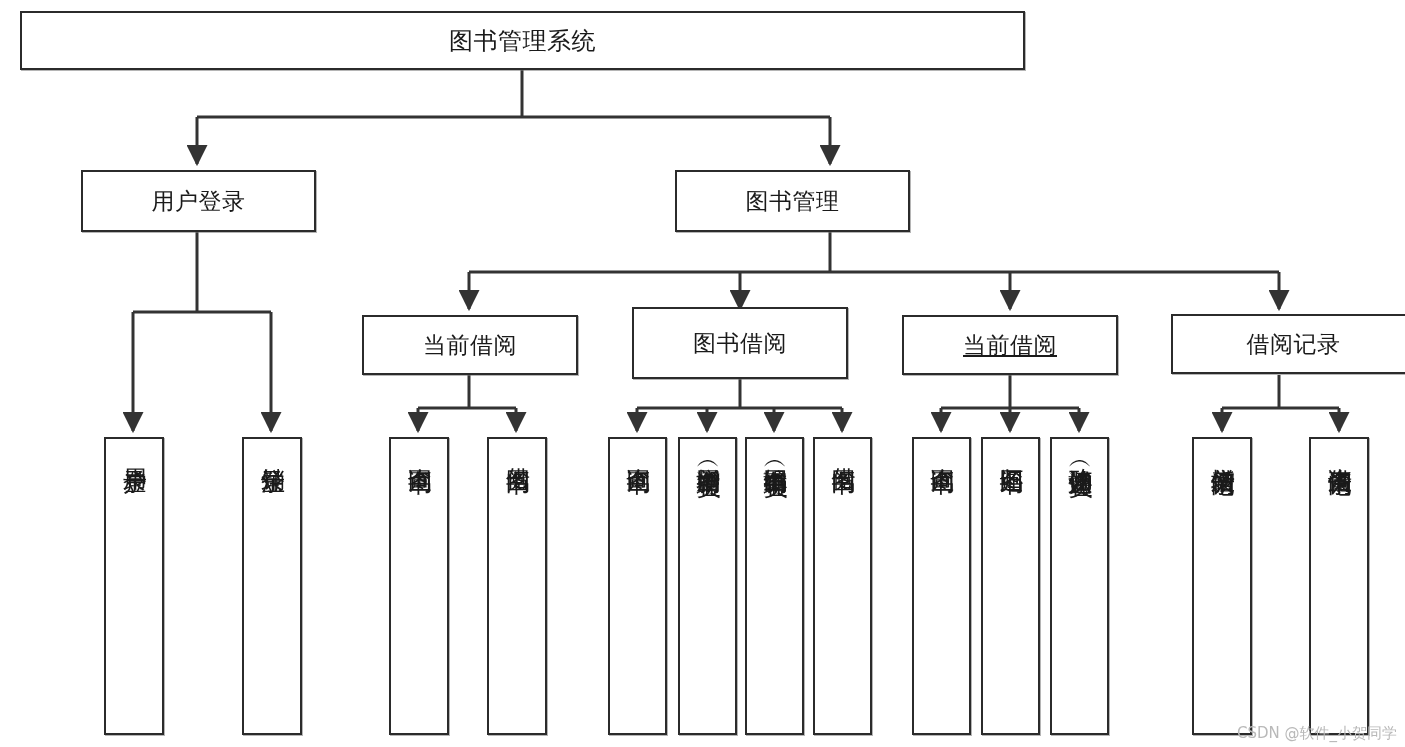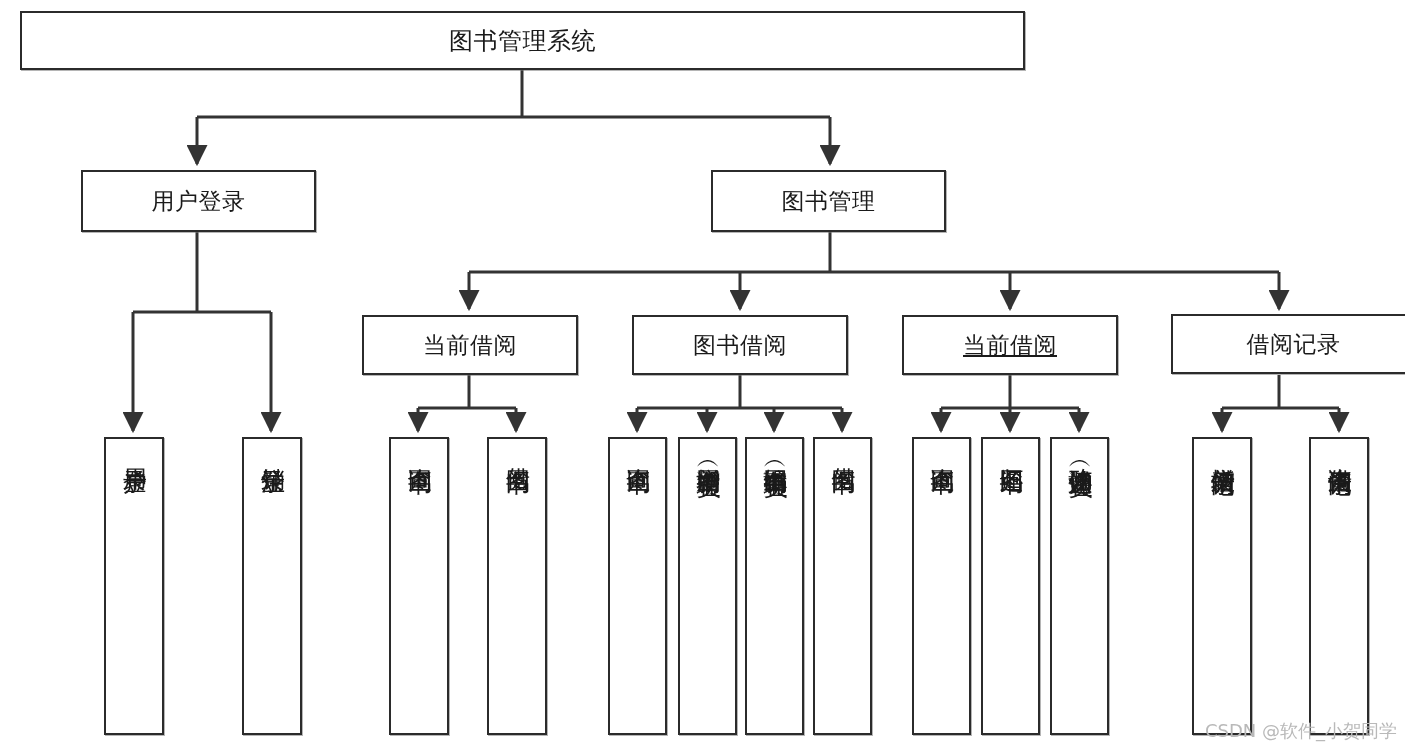--- a/index.html
+++ b/index.html
@@ -61,21 +61,21 @@
     writing-mode: vertical-rl;
     text-orientation: upright;
     line-height: 1.08;
     letter-spacing: 1px;
     white-space: nowrap;
   }
   #watermark {
     position: absolute;
     right: 8px;
     bottom: 4px;
-    font-size: 18px;
+    font-size: 15px;
     color: #b9b9b9;
     white-space: nowrap;
     user-select: none;
   }
 </style>
 </head>
 <body>
 
 <div id="diagram-canvas">
 
@@ -131,28 +131,28 @@
     </g>
   </svg>
 
   <div class="node h" id="node-root" style="left:20px; top:11px; width:1005px; height:59px;">
     <span class="label">图书管理系统</span>
   </div>
 
   <div class="node h" style="left:81px; top:170px; width:235px; height:62px;">
     <span class="label">用户登录</span>
   </div>
-  <div class="node h" style="left:711px; top:170px; width:235px; height:62px;">
+  <div class="node h" style="left:675px; top:170px; width:235px; height:62px;">
     <span class="label">图书管理</span>
   </div>
 
   <div class="node h" style="left:362px; top:315px; width:216px; height:60px;">
     <span class="label">当前借阅</span>
   </div>
-  <div class="node h" style="left:632px; top:315px; width:216px; height:60px;">
+  <div class="node h" style="left:632px; top:307px; width:216px; height:72px;">
     <span class="label">图书借阅</span>
   </div>
   <div class="node h" style="left:902px; top:315px; width:216px; height:60px;text-decoration:underline;">
     <span class="label">当前借阅</span>
   </div>
   <div class="node h" style="left:1171px; top:314px; width:245px; height:60px;">
     <span class="label">借阅记录</span>
   </div>
 
   <div class="node v" style="left:104px; top:437px; width:60px; height:298px;">

